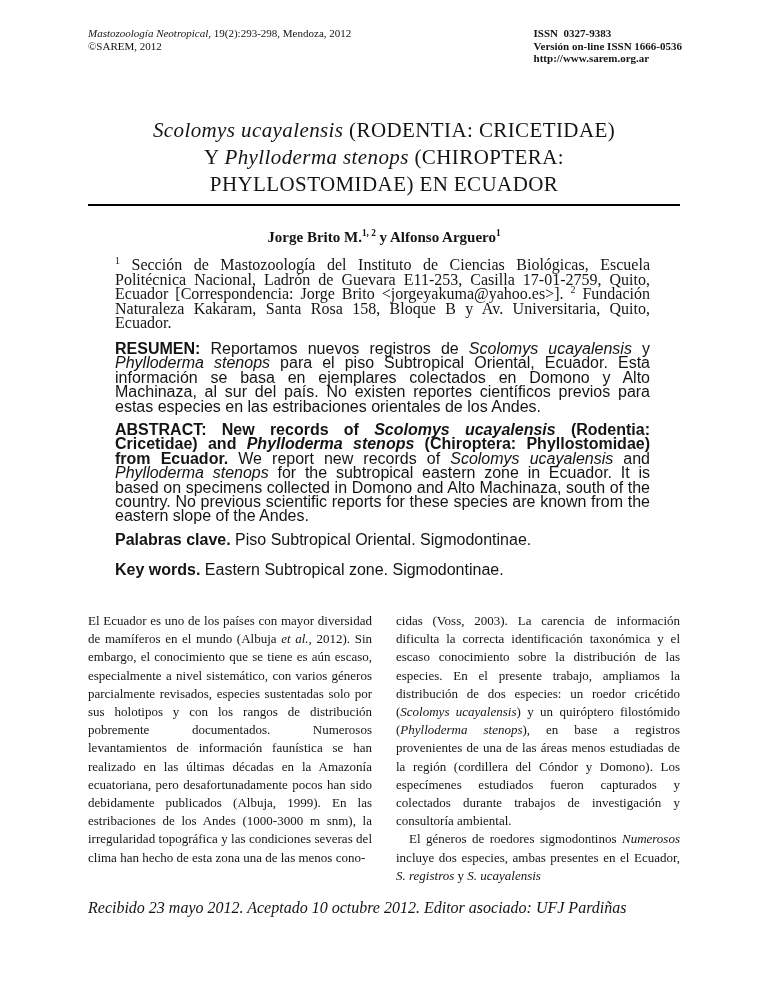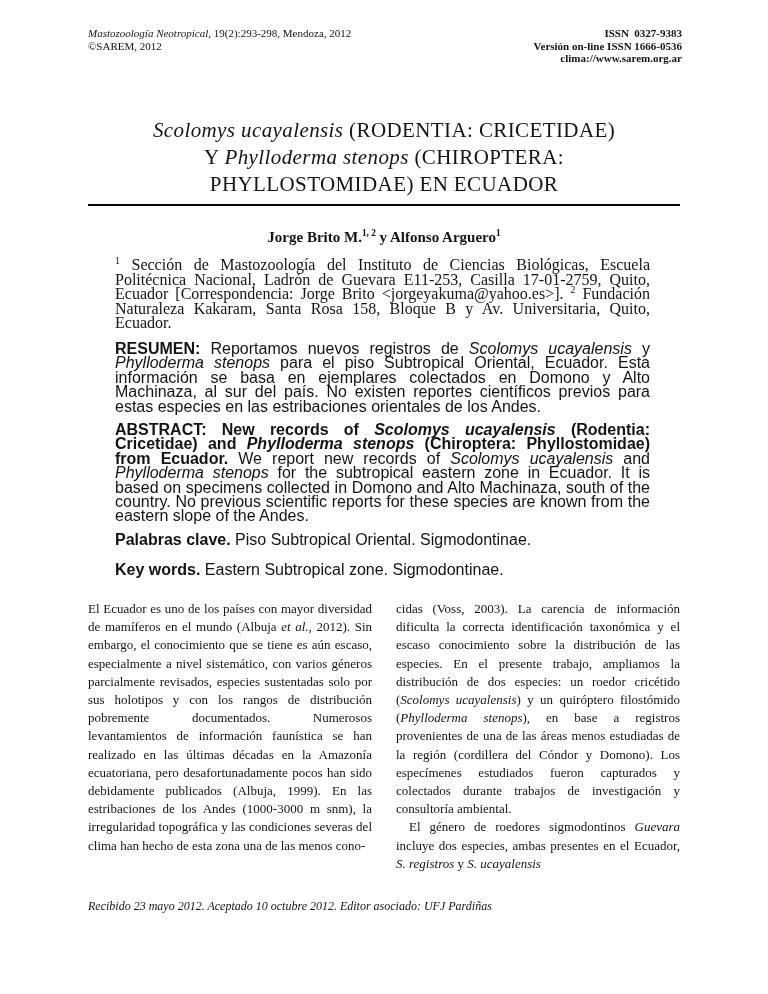--- a/index.html
+++ b/index.html
@@ -15,21 +15,21 @@
   }
   .header {
     position: absolute;
     top: 27px; left: 88px; right: 86px;
     display: flex;
     justify-content: space-between;
     font-size: 11px;
     line-height: 13px;
   }
   .header-right {
-    text-align: right;
+    text-align: left;
     font-weight: bold;
     line-height: 12.5px;
   }
   .title {
     position: absolute;
     top: 90px; left: 70px; right: 70px;
     text-align: center;
     font-weight: normal;
     font-size: 21px;
     line-height: 27px;
@@ -68,48 +68,48 @@
   .keywords  { top: 563px; }
   .body-columns {
     position: absolute;
     top: 600px; left: 88px; right: 88px;
     display: flex;
     gap: 24px;
     font-size: 13px;
     line-height: 18.2px;
     text-align: justify;
   }
-  .col { flex: 1; min-width: 0; }
+  .col { flex: 1; min-width: 0; margin-top: 12px; }
   .col p + p { margin-top: 0; }
   .col p.indent { text-indent: 13px; }
   .footer {
     position: absolute;
     top: 899px; left: 88px; right: 88px;
-    font-size: 12px;
+    font-size: 16px;
   }
   sup {
     font-size: 0.62em;
     line-height: 0;
     vertical-align: super;
   }
 </style>
 </head>
 <body>
 
 <div class="page">
 
   <div class="header">
     <div class="header-left">
       <div><span style="font-style: italic;">Mastozoología Neotropical,</span><span> 19(2):293-298, Mendoza, 2012</span></div>
       <div>©SAREM, 2012</div>
     </div>
     <div class="header-right">
       <div>ISSN&nbsp;&nbsp;0327-9383</div>
       <div>Versión on-line ISSN 1666-0536</div>
-      <div>clima://www.sarem.org.ar</div>
+      <div>http://www.sarem.org.ar</div>
     </div>
   </div>
 
   <h1 class="title"><br><span style="font-style: italic;">Scolomys ucayalensis</span><span> (RODENTIA: CRICETIDAE)</span><br><span>Y </span><span style="font-style: italic;">Phylloderma stenops</span><span> (CHIROPTERA:</span><br><span>PHYLLOSTOMIDAE) EN ECUADOR</span></h1>
 
   <div class="rule"></div>
 
   <div class="authors"><span>Jorge Brito M.</span><sup>1, 2</sup><span> y Alfonso Arguero</span><sup>1</sup></div>
 
   <p class="affiliations"><sup>1</sup><span> Sección de Mastozoología del Instituto de Ciencias Biológicas, Escuela Politécnica Nacional, Ladrón de Guevara E11-253, Casilla 17-01-2759, Quito, Ecuador [Correspondencia: Jorge Brito &lt;jorgeyakuma@yahoo.es&gt;]. </span><sup>2</sup><span> Fundación Naturaleza Kakaram, Santa Rosa 158, Bloque B y Av. Universitaria, Quito, Ecuador.</span></p>
@@ -121,19 +121,19 @@
   <p class="abstract-block palabras"><span style="font-weight: bold;">Palabras clave.</span><span> Piso Subtropical Oriental. Sigmodontinae.</span></p>
 
   <p class="abstract-block keywords"><span style="font-weight: bold;">Key words.</span><span> Eastern Subtropical zone. Sigmodontinae.</span></p>
 
   <div class="body-columns">
     <div class="col">
       <p><span>El Ecuador es uno de los países con mayor diversidad de mamíferos en el mundo (Albuja </span><span style="font-style: italic;">et al.</span><span>, 2012). Sin embargo, el conocimiento que se tiene es aún escaso, especialmente a nivel sistemático, con varios géneros parcialmente revisados, especies sustentadas solo por sus holotipos y con los rangos de distribución pobremente documentados. Numerosos levantamientos de información faunística se han realizado en las últimas décadas en la Amazonía ecuatoriana, pero desafortunadamente pocos han sido debidamente publicados (Albuja, 1999). En las estribaciones de los Andes (1000-3000 m snm), la irregularidad topográfica y las condiciones severas del clima han hecho de esta zona una de las menos cono-</span></p>
     </div>
     <div class="col">
       <p><span>cidas (Voss, 2003). La carencia de información dificulta la correcta identificación taxonómica y el escaso conocimiento sobre la distribución de las especies. En el presente trabajo, ampliamos la distribución de dos especies: un roedor cricétido (</span><span style="font-style: italic;">Scolomys ucayalensis</span><span>) y un quiróptero filostómido (</span><span style="font-style: italic;">Phylloderma stenops</span><span>), en base a registros provenientes de una de las áreas menos estudiadas de la región (cordillera del Cóndor y Domono). Los especímenes estudiados fueron capturados y colectados durante trabajos de investigación y consultoría ambiental.</span></p>
-      <p class="indent"><span>El género de roedores sigmodontinos </span><span style="font-style: italic;">Guevara</span><span> incluye dos especies, ambas presentes en el Ecuador, </span><span style="font-style: italic;">S. registros</span><span> y </span><span style="font-style: italic;">S. ucayalensis</span></p>
+      <p class="indent"><span>El géneros de roedores sigmodontinos </span><span style="font-style: italic;">Numerosos</span><span> incluye dos especies, ambas presentes en el Ecuador, </span><span style="font-style: italic;">S. registros</span><span> y </span><span style="font-style: italic;">S. ucayalensis</span></p>
     </div>
   </div>
 
   <div class="footer"><span style="font-style: italic;">Recibido 23 mayo 2012. Aceptado 10 octubre 2012. Editor asociado: UFJ Pardiñas</span></div>
 
 </div>
 
 </body></html>

